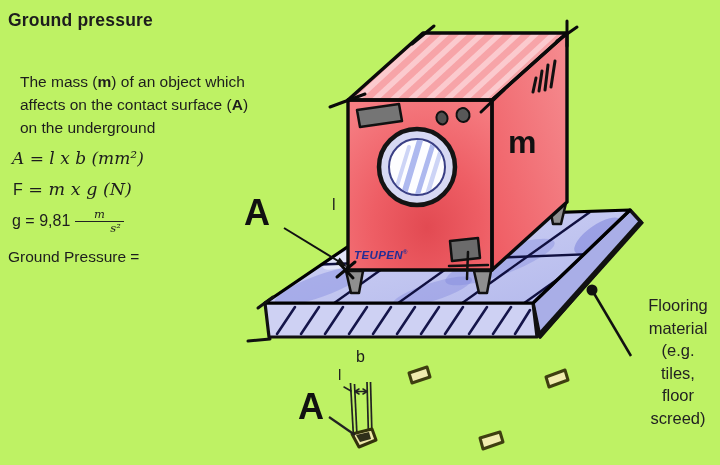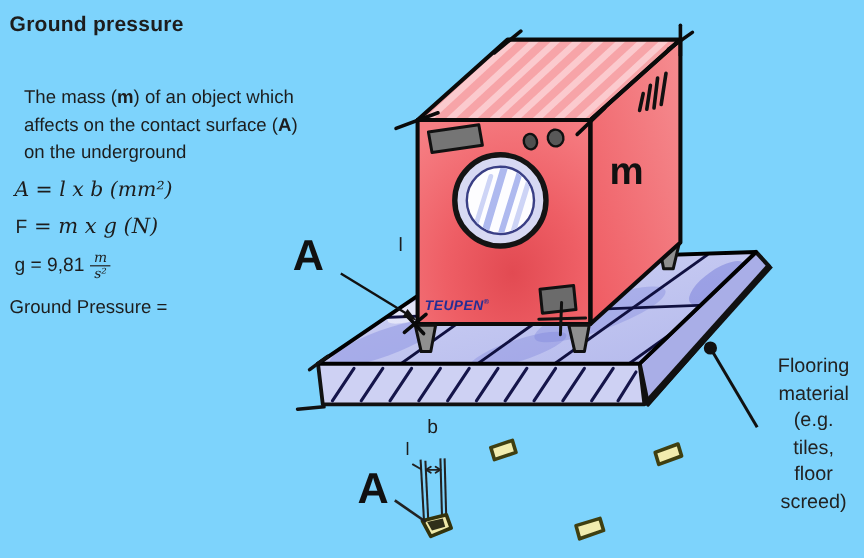--- a/index.html
+++ b/index.html
@@ -1,31 +1,31 @@
 <!DOCTYPE html>
 <html><head>
 <meta charset="utf-8">
 <style>
   html,body{margin:0;padding:0;background:#ffffff;}
-  #stage{position:relative;width:720px;height:465px;background:#7dd3fc;overflow:hidden;
+  #stage{position:relative;width:720px;height:465px;background:#bef264;overflow:hidden;
          font-family:"Liberation Sans",sans-serif;color:#1d1d1d;}
   #art{position:absolute;left:0;top:0;}
   .abs{position:absolute;}
   .title{left:8px;top:10px;font-size:17.5px;font-weight:bold;letter-spacing:.2px;}
   .intro{left:8px;top:58px;width:240px;font-size:15.5px;line-height:23px;}
   .intro b{font-weight:bold;}
   .f-area{left:12px;top:148px;font-family:"DejaVu Serif",serif;font-style:italic;font-size:17px;}
   .f-force{left:13px;top:179px;font-size:16px;}
   .f-force .math{font-family:"DejaVu Serif",serif;font-style:italic;font-size:17.5px;margin-top:16px;}
   .f-grav{left:12px;top:208px;font-size:16px;}
   .f-press{left:8px;top:248px;font-size:15.5px;}
   .frac{display:inline-block;text-align:center;vertical-align:-0.55em;margin-left:5px;
         font-family:"DejaVu Serif",serif;font-style:italic;line-height:1.15;}
   .frac .num{display:block;border-bottom:1.4px solid #222;padding:0 3px;}
-  .frac .den{display:block;padding:0 3px;}
+  .frac .den{display:block;padding:0 3px;margin-left:32px;}
   .f-grav .frac{font-size:11.5px;}
   .f-press .frac{font-size:13px;vertical-align:-0.75em;}
   .big-a{font-size:36px;font-weight:bold;color:#111;}
   .a-machine{left:244px;top:192px;}
   .a-detail{left:298px;top:386px;}
   .m-label{left:508px;top:124px;font-size:32px;font-weight:bold;color:#111;}
   .l-machine{left:332px;top:196px;font-size:16px;}
   .b-detail{left:356px;top:348px;font-size:16px;}
   .l-detail{left:338px;top:366px;font-size:15px;}
   .brand{left:354px;top:249px;font-size:11.5px;font-weight:bold;font-style:italic;

